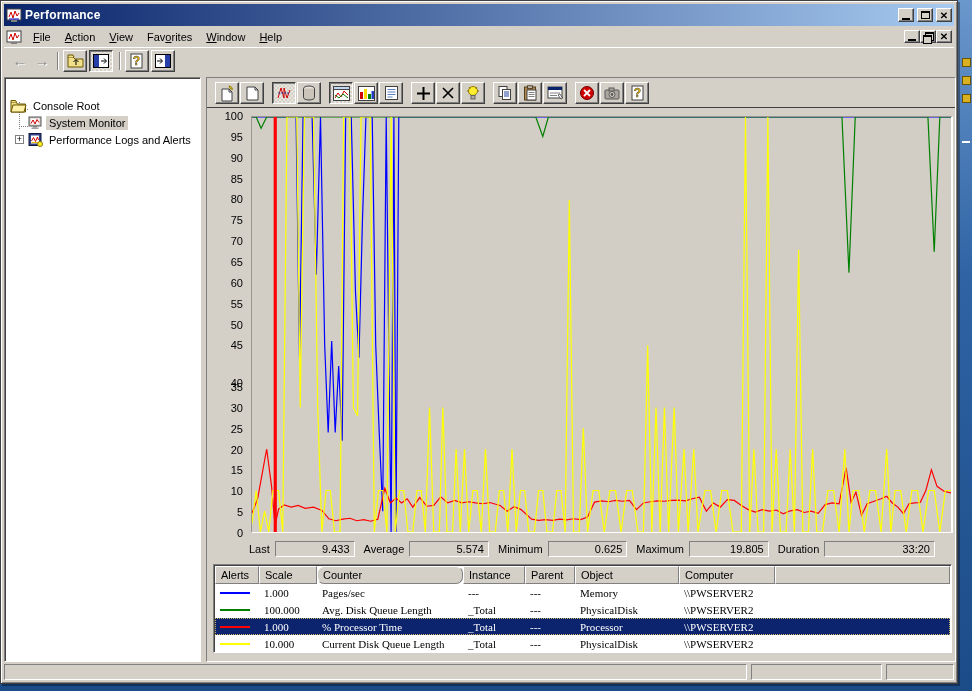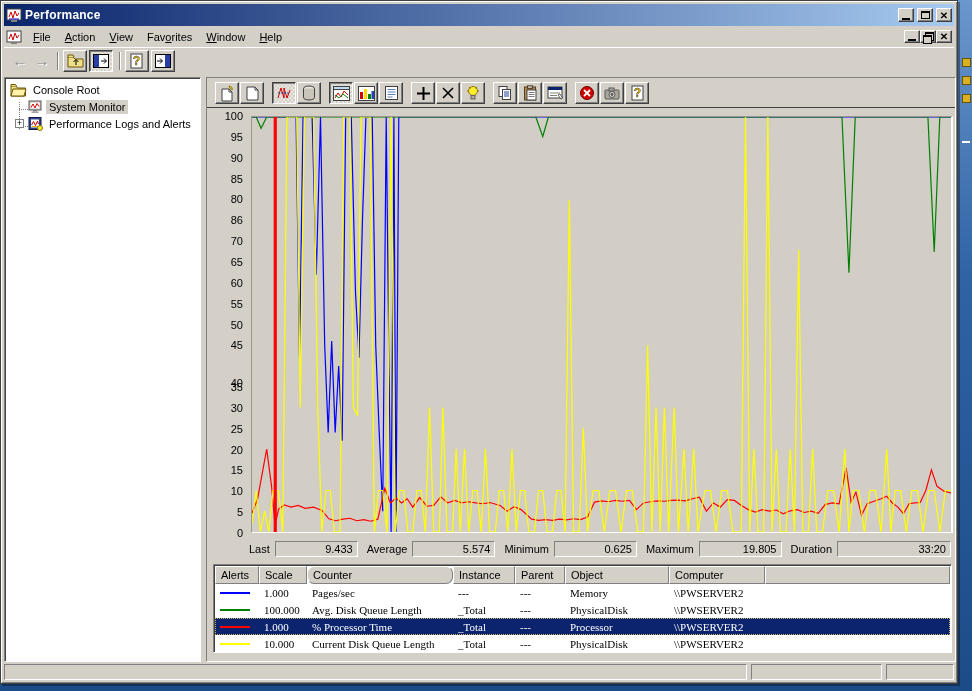--- a/index.html
+++ b/index.html
@@ -49,21 +49,21 @@
     background:#d4d0c8; border:1px solid; border-color:#fff #404040 #404040 #fff;
     box-shadow:inset -1px -1px 0 #808080; margin-right:2px; }
   .tool-btn.pressed { border-color:#404040 #fff #fff #404040; box-shadow:inset 1px 1px 0 #808080;
     background:repeating-conic-gradient(#e9e6e0 0 25%, #d4d0c8 0 50%) 0 0/4px 4px; }
   .ico { display:flex; }
   .ico svg { display:block; }
 
   
   .client { position:absolute; left:3px; top:72px; width:952px; height:589px; }
   .tree-pane { position:absolute; left:0; top:4px; width:197px; bottom:0; background:#fff;
-    border:1px solid; border-color:#808080 #fff #fff #808080; box-shadow:inset 1px 1px 0 #404040; padding:3px 1px; }
+    border:1px solid; border-color:#808080 #fff #fff #808080; box-shadow:inset 1px 1px 0 #404040; padding:19px 1px; }
   .tree-row { display:flex; align-items:center; height:17px; white-space:nowrap; position:relative; }
   .tree-label { padding:1px 3px; }
   .tree-label.selected { background:#d4d0c8; }
   .expander { width:9px; height:9px; border:1px solid #808080; background:#fff; display:flex; align-items:center;
     justify-content:center; font-size:9px; line-height:7px; margin-right:3px; }
   .t-ico { margin-right:3px; display:flex; }
   .connector-v { position:absolute; left:14px; top:24px; width:1px; height:27px; border-left:1px dotted #808080; }
   .connector-h { position:absolute; width:9px; height:1px; border-top:1px dotted #808080; }
 
   .mon-pane { position:absolute; left:202px; top:4px; right:0; bottom:0; background:#d4d0c8;
@@ -82,34 +82,34 @@
   .ytick { position:absolute; right:5px; width:34px; text-align:right; }
 
   .plot { position:absolute; left:44px; right:2px; top:38px; height:417px; background:#d2cec6;
     border-top:1px solid #99958b; border-left:1px solid #99958b; border-right:2px solid #fff; border-bottom:1px solid #fff; }
   .plot svg { width:100%; height:100%; display:block; }
 
   .stats { position:absolute; left:42px; right:4px; top:461px; height:19px; display:flex; align-items:center; }
   .stat-label { margin-right:5px; }
   .stat-box { flex:1; height:16px; background:#d4d0c8; border:1px solid; border-color:#808080 #fff #fff #808080;
     text-align:right; padding:1px 4px 0 2px; margin-right:9px; min-width:58px; }
-  .stats .stat-box:last-child { margin-right:0;padding-left:33px; }
+  .stats .stat-box:last-child { margin-right:16px;padding-left:33px; }
 
   .legend { position:absolute; left:6px; right:3px; top:486px; height:89px; background:#fff;
     border:1px solid; border-color:#808080 #fff #fff #808080; box-shadow:inset 1px 1px 0 #404040;
     overflow:hidden; padding:1px; }
   .legend-header { display:flex; height:18px; }
   .lh-cell { background:#d4d0c8; border:1px solid; border-color:#fff #808080 #808080 #fff;
     padding:2px 0 0 5px; overflow:hidden; white-space:nowrap; }
   .legend-row { display:flex; height:17px; align-items:center; white-space:nowrap; }
   .legend-row.selected { background:#0c246e; color:#fff; outline:1px dotted #c8b464; outline-offset:-1px; }
   .lr-cell { padding-left:5px; overflow:hidden;font-family:Liberation Serif, serif; }
   .swatch { width:30px; height:2px; margin-left:5px; }
   .col-0 { width:44px; flex:none; }
-  .col-1 { width:48px; flex:none; }
+  .col-1 { width:58px; flex:none; }
   .col-2 { width:146px; flex:none;border-radius:7px; }
   .col-3 { width:62px; flex:none; }
   .col-4 { width:50px; flex:none; }
   .col-5 { width:104px; flex:none; }
   .col-6 { width:96px; flex:none; }
   .col-fill { flex:1; }
 
   .statusbar { position:absolute; left:3px; right:3px; bottom:3px; height:18px; display:flex; gap:4px; padding-top:2px; }
   .status-panel { border:1px solid; border-color:#808080 #fff #fff #808080; height:16px; }
   .sp-1 { flex:1; }
@@ -419,21 +419,21 @@
             </div>
           </div>
         <div class="mon-divider"></div>
 
         <div class="yticks" id="yticks">
             <span class="ytick" style="top: -6px;">100</span>
             <span class="ytick" style="top: 14.85px;">95</span>
             <span class="ytick" style="top: 35.7px;">90</span>
             <span class="ytick" style="top: 56.55px;">85</span>
             <span class="ytick" style="top: 77.4px;">80</span>
-            <span class="ytick" style="top: 98.25px;">86</span>
+            <span class="ytick" style="top: 98.25px;">75</span>
             <span class="ytick" style="top: 119.1px;">70</span>
             <span class="ytick" style="top: 139.95px;">65</span>
             <span class="ytick" style="top: 160.8px;">60</span>
             <span class="ytick" style="top: 181.65px;">55</span>
             <span class="ytick" style="top: 202.5px;">50</span>
             <span class="ytick" style="top: 223.35px;">45</span>
             <span class="ytick" style="top: 247px; margin-top: 14px;">40</span>
             <span class="ytick" style="top: 265.05px;">35</span>
             <span class="ytick" style="top: 285.9px;">30</span>
             <span class="ytick" style="top: 306.75px;">25</span>

